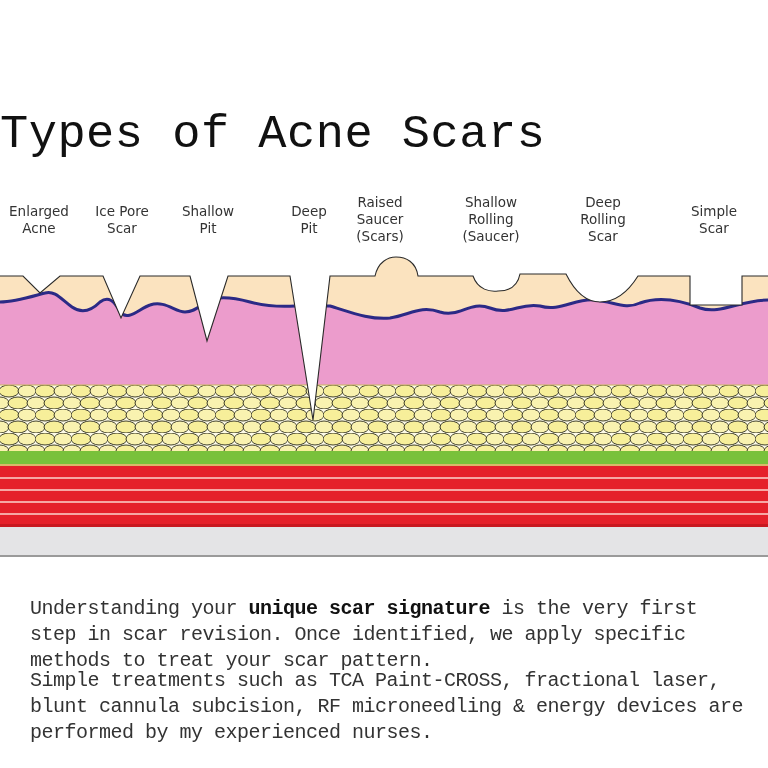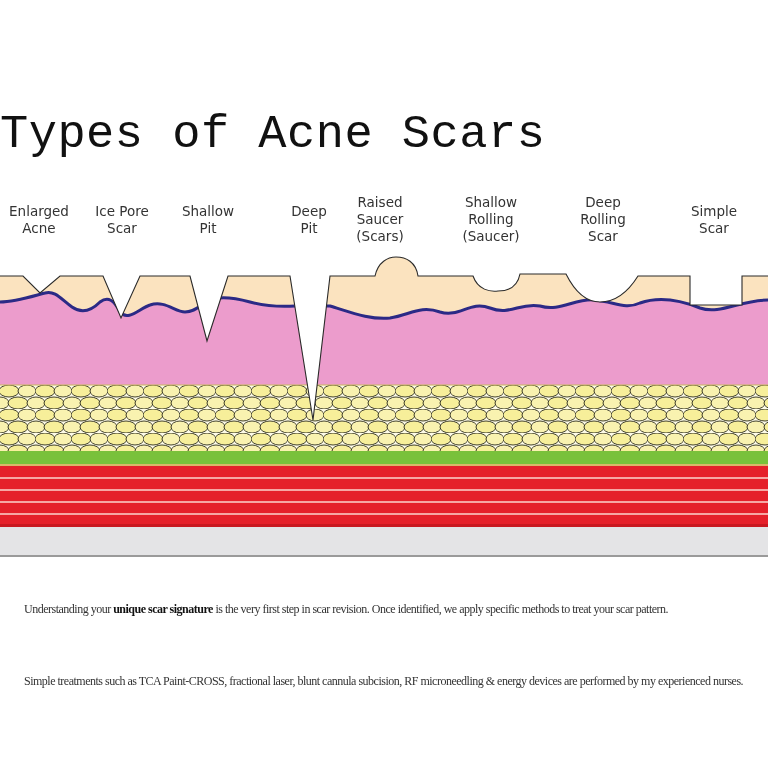--- a/index.html
+++ b/index.html
@@ -1,21 +1,21 @@
 <!DOCTYPE html>
 <html><head>
 <meta charset="utf-8">
 <style>
   html, body { margin: 0; padding: 0; background: #ffffff; }
   body { width: 768px; height: 768px; position: relative; overflow: hidden; font-family: "Liberation Sans", "DejaVu Sans", sans-serif; color: #1a1a1a; }
   .title { position: absolute; left: 0; width: 696px; top: 108px; font-size: 47px; font-weight: normal; letter-spacing: 0.5px; color: #111; font-family: Liberation Mono, monospace; }
   .label { position: absolute; text-align: center; font-size: 13.5px; line-height: 17px; color: #333; font-family: "DejaVu Sans", sans-serif; white-space: nowrap; transform: translateX(-50%); }
   .label span { display: block; }
   .diagram { position: absolute; left: 0; top: 250px; width: 768px; height: 320px; }
-  .body-text { position: absolute; left: 24px; width: 720px; font-size: 12px; line-height: 26px; color: #333; font-family: Liberation Serif, serif; letter-spacing: -0.5px; }
+  .body-text { position: absolute; left: 30px; width: 720px; font-size: 20px; line-height: 26px; color: #333; font-family: Liberation Mono, monospace; letter-spacing: -0.5px; }
   .body-text b { color: #111; font-weight: bold; }
   .p1 { top: 596px; }
   .p2 { top: 668px; }
 </style>
 </head>
 <body>
 
 <div class="title">Types of Acne Scars</div>
 
 <div id="labels">

